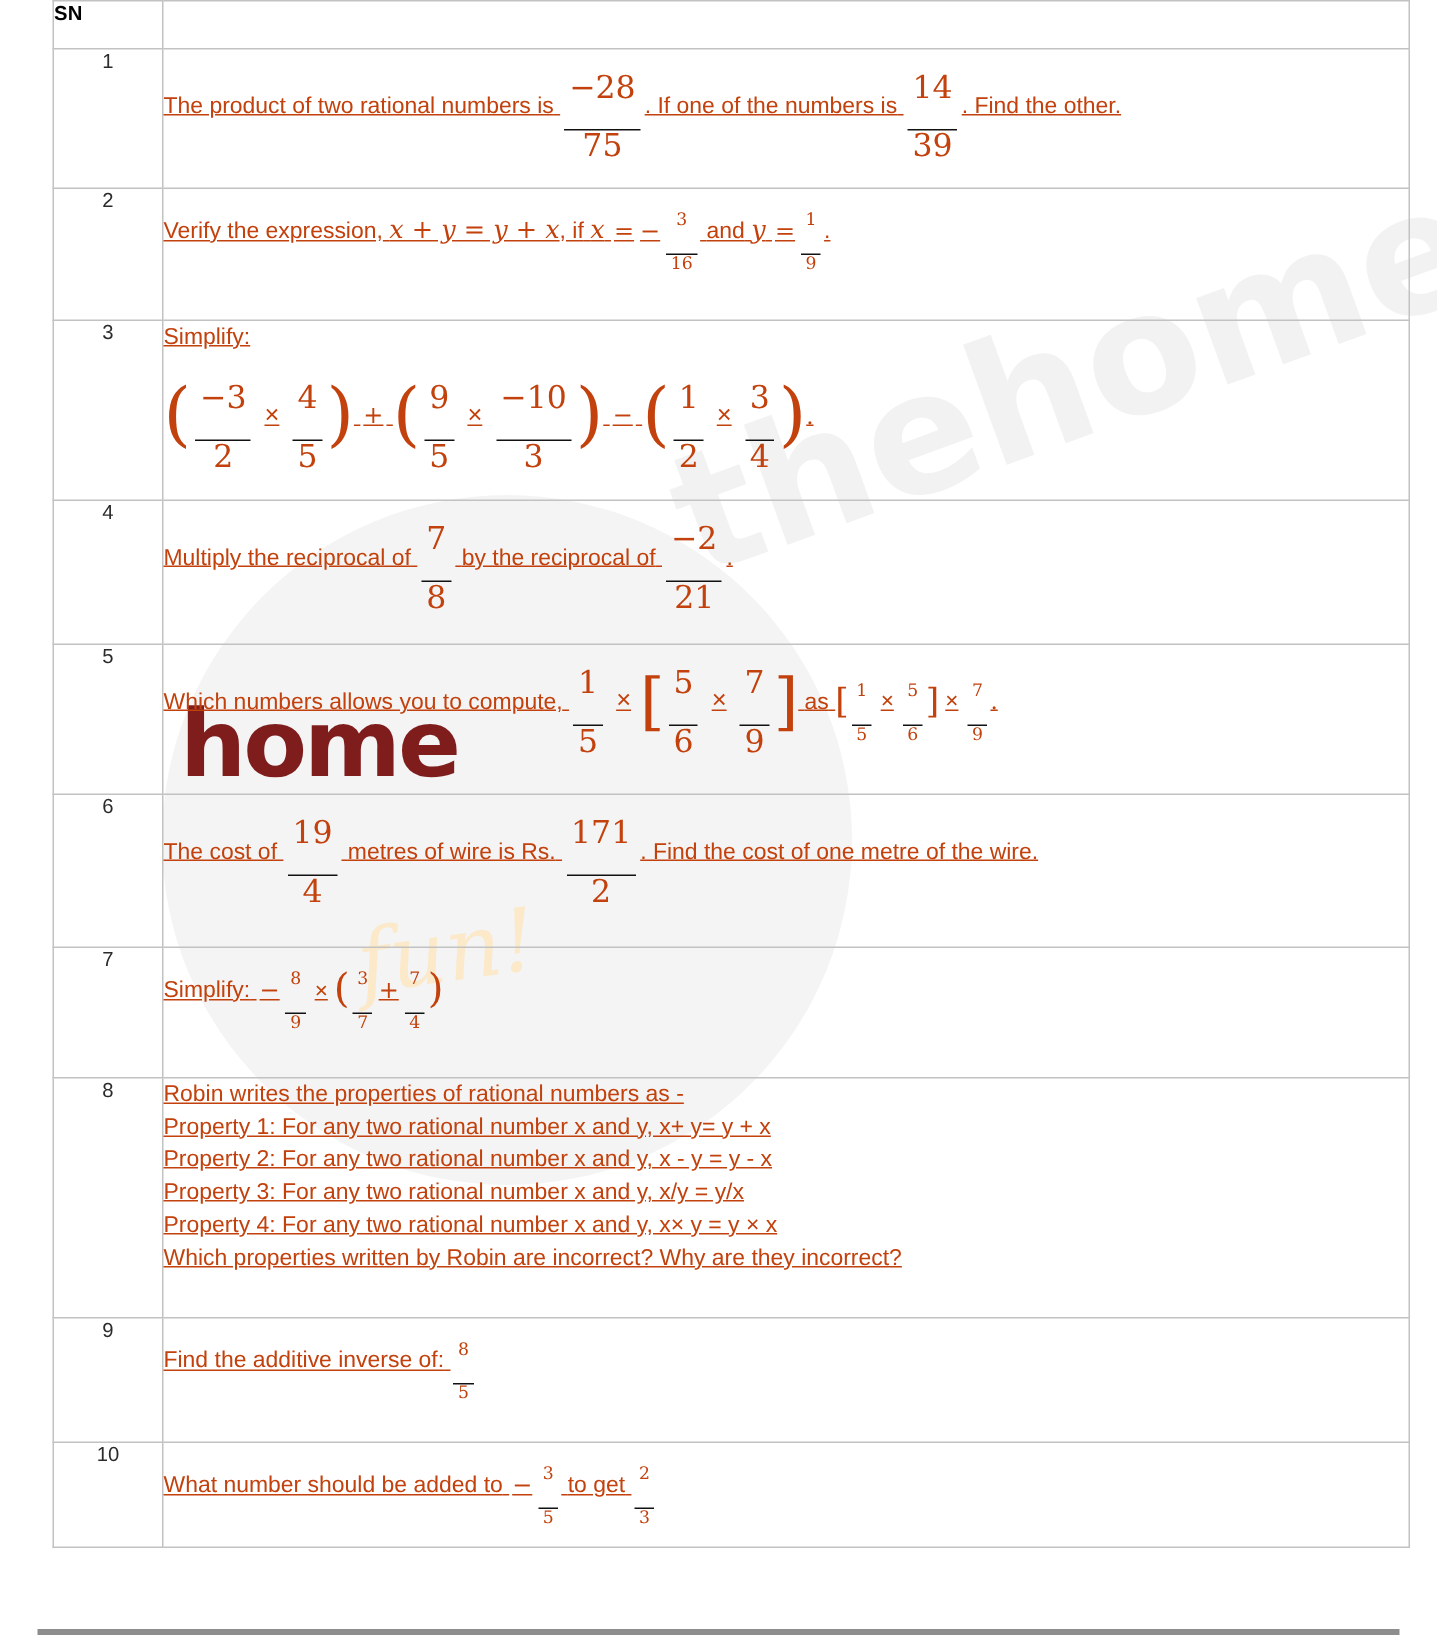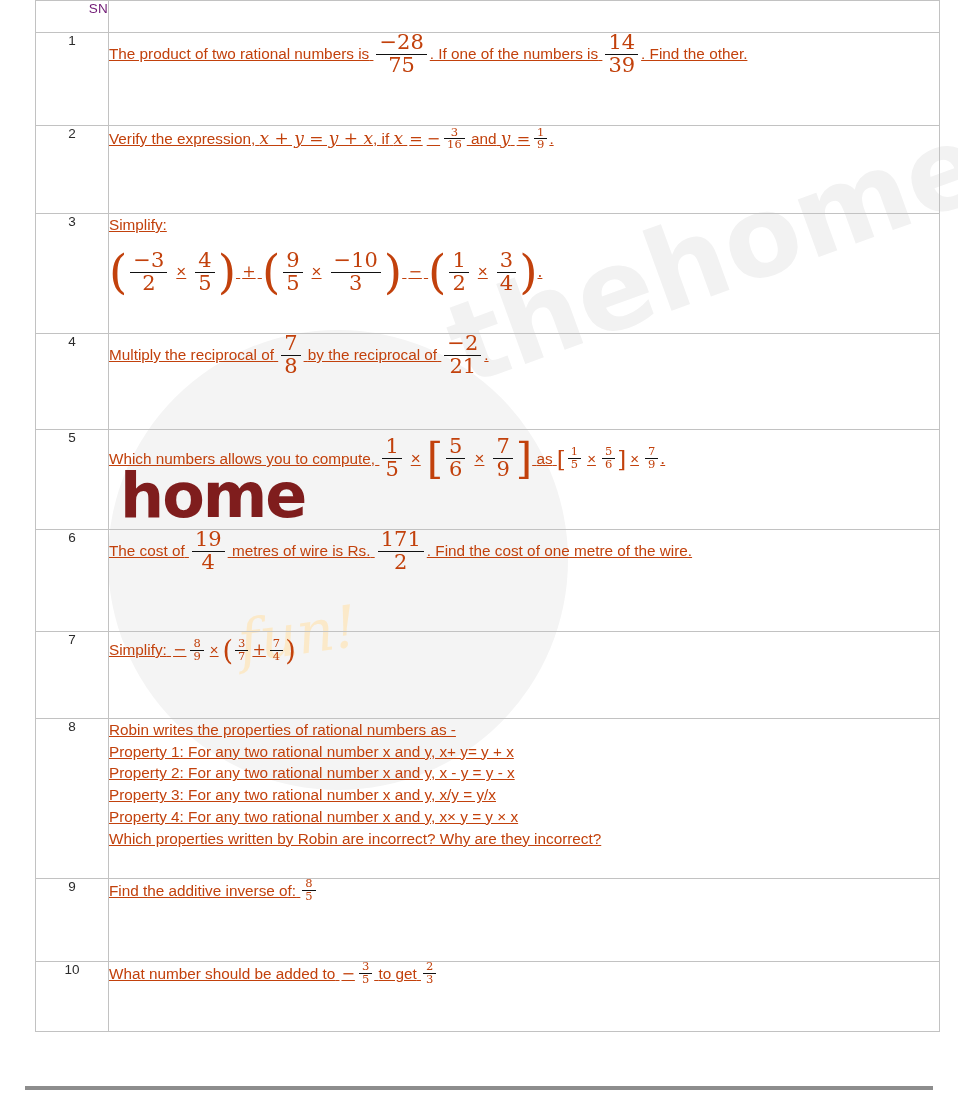--- a/index.html
+++ b/index.html
@@ -81,23 +81,23 @@
   table.qtable col.c-q  { width: 831px; }
   table.qtable th, table.qtable td {
     border: 1px solid #c2c2c2;
     background: transparent;
     vertical-align: top;
     padding: 0;
   }
   th.sn-head {
     height: 32px;
     font-size: 13.5px;
-    font-weight: 400;
-    text-align: right;
-    color: #701a75;
+    font-weight: 700;
+    text-align: left;
+    color: #000000;
     padding-top: 9px;
     letter-spacing: .2px;
   }
   th.q-head { height: 32px; }
   td.sn-cell {
     text-align: center;
     font-size: 13.5px;
     color: #2b2b2b;
     padding-top: 23px;
   }
@@ -140,21 +140,21 @@
   .frac {
     display: inline-block;
     vertical-align: middle;
     text-align: center;
     font-family: "DejaVu Serif", "Liberation Serif", serif;
     line-height: 1.04;
     margin: 0 3px;
     position: relative;
     top: -1px;
   }
-  .frac .num { display: block; padding: 0 3px; }
+  .frac .num { display: block; padding: 16px 3px; }
   .frac .den { display: block; padding: 0 3px; border-top: 1.4px solid #111; }
   .frac.big { font-size: 21px; }
   .frac.big .den { border-top-width: 1.6px; }
   .frac.sm { font-size: 11.5px; margin: 0 2px; }
   .frac.sm .den { border-top-width: 1px; }
 
   .times { font-family: "Liberation Sans", sans-serif; font-size: 15px; padding: 0 4px; }
   .timesbig { font-family: "Liberation Sans", sans-serif; font-size: 17px; padding: 0 6px; }
 
   

